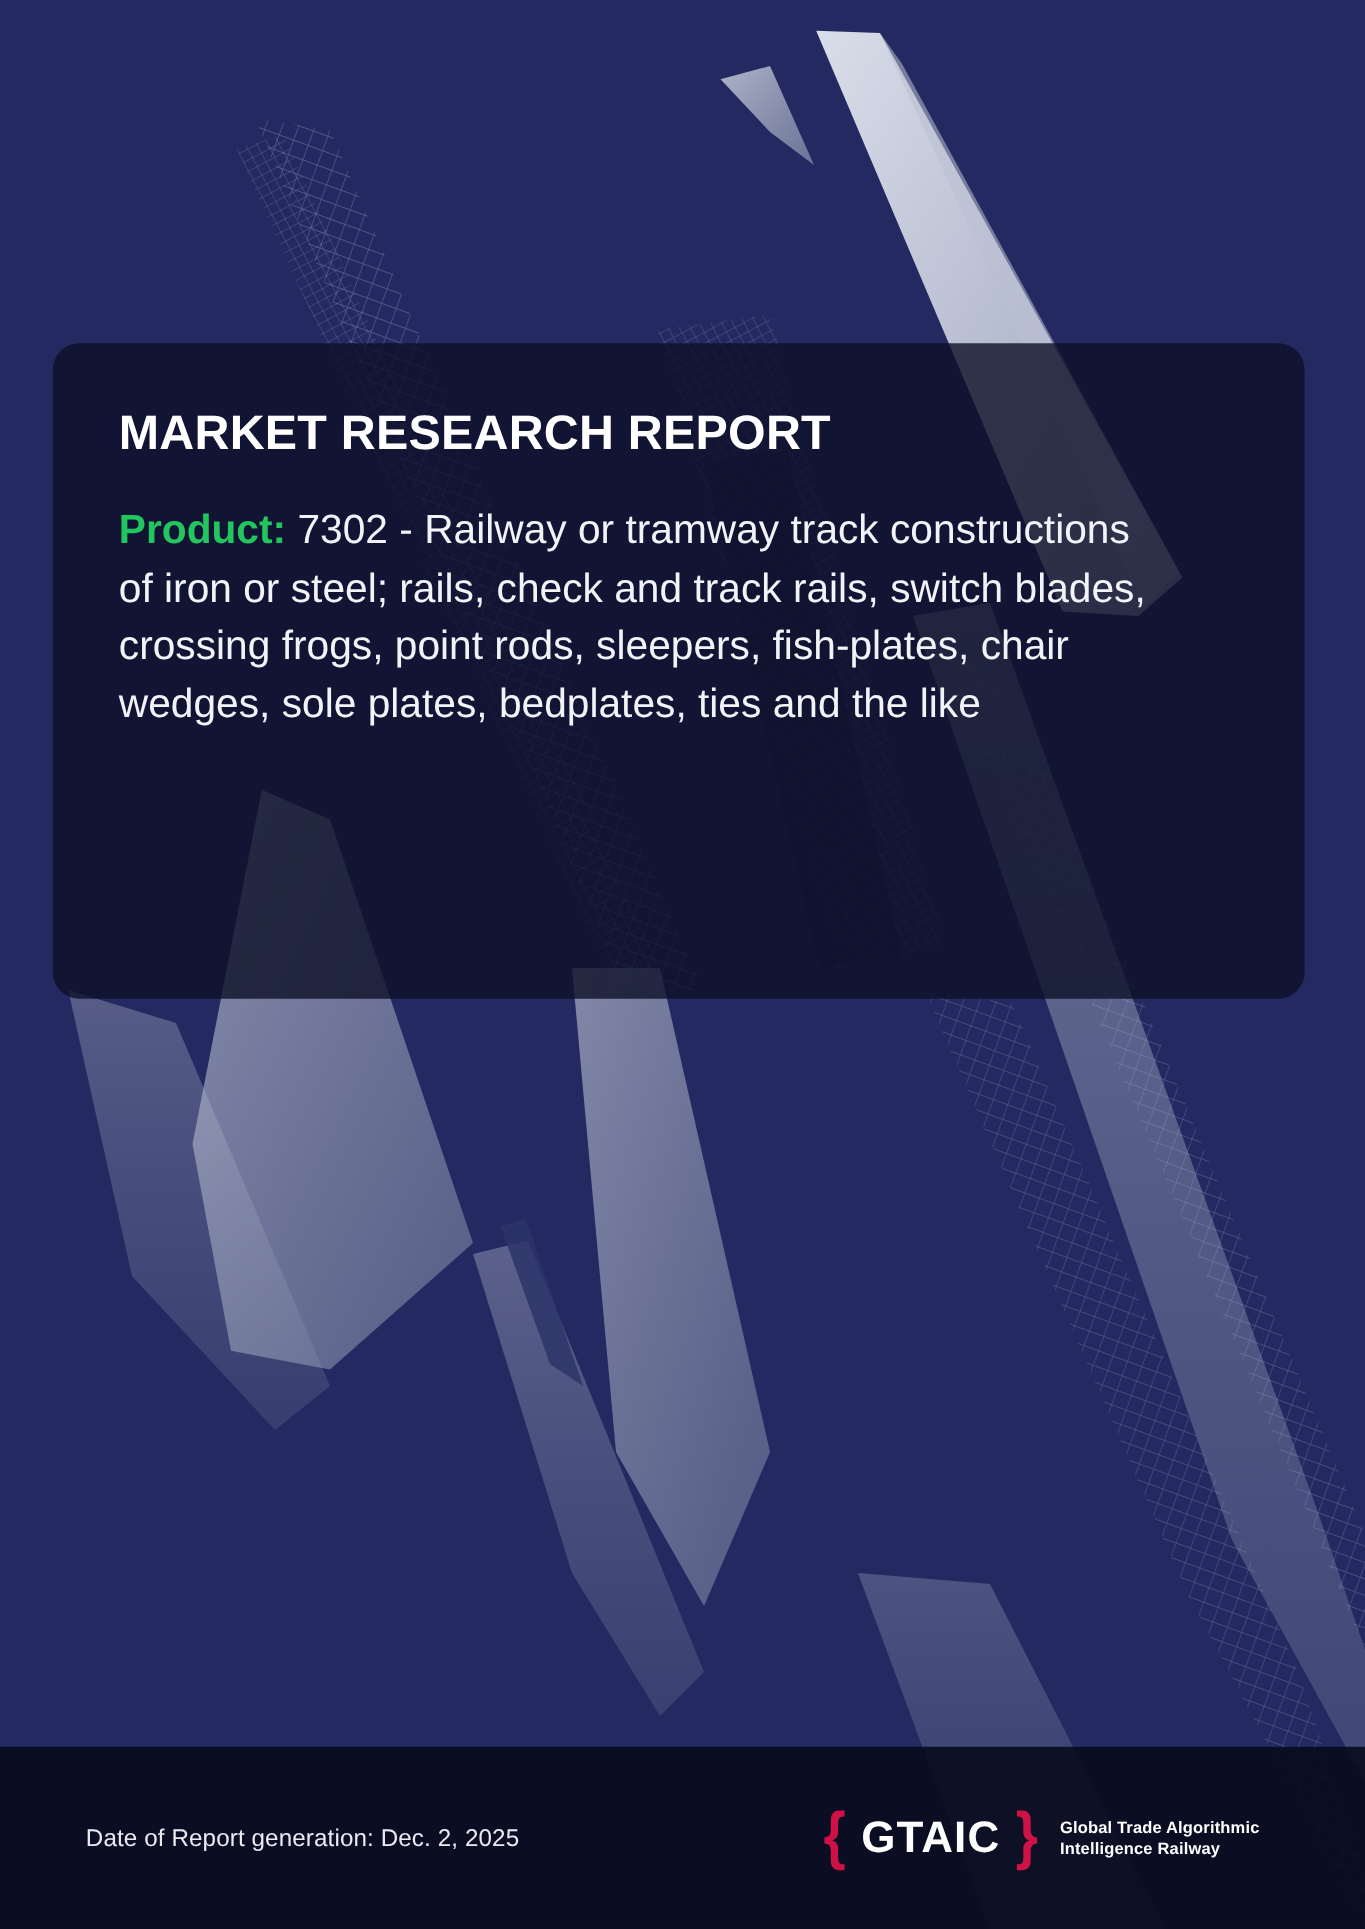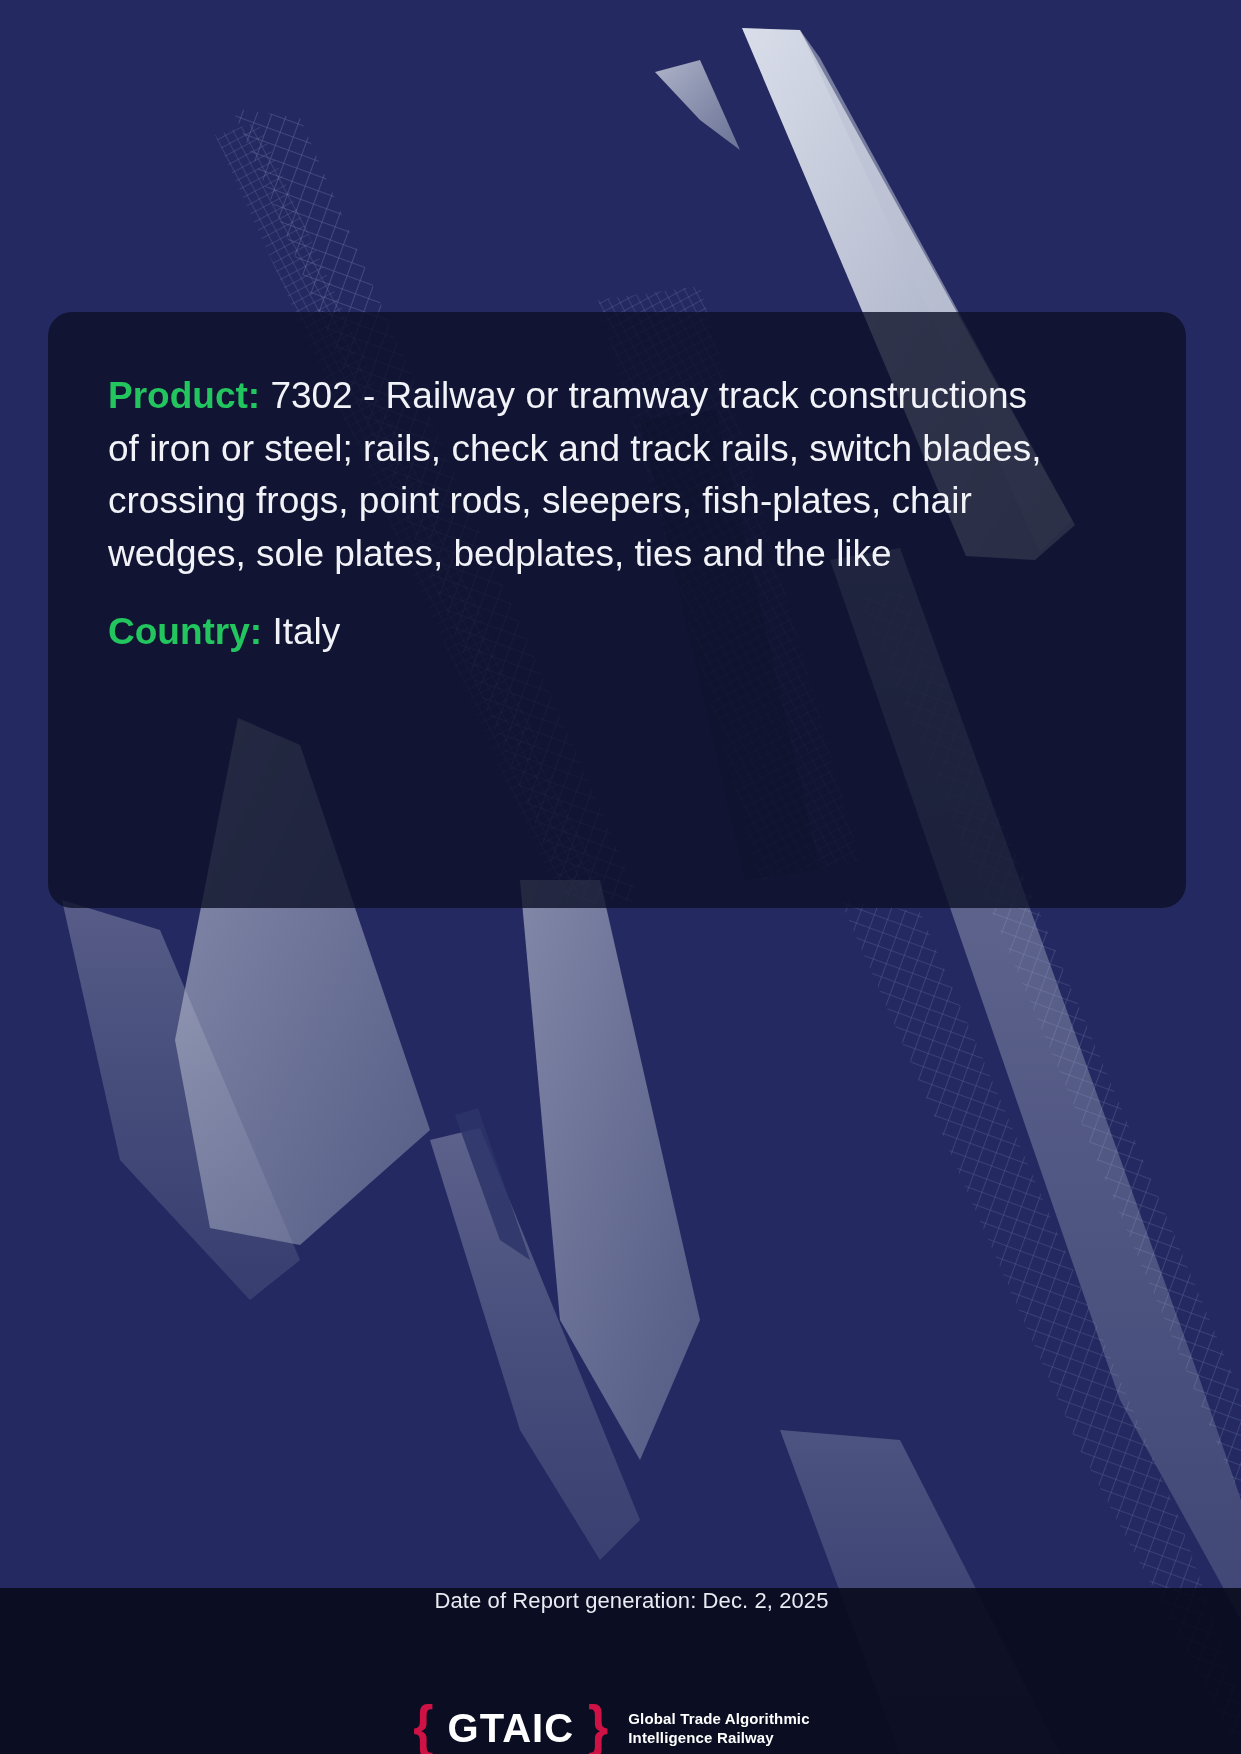--- a/index.html
+++ b/index.html
@@ -69,21 +69,20 @@
     left:0;
     right:0;
     bottom:0;
     height:166px;
     background:rgba(8,10,26,0.88);
     z-index:6;
     display:flex;
     align-items:center;
     justify-content:space-between;
     padding:0 56px 0 78px;
-    flex-direction:column;
   }
 
   #report-date {
     color:#e9eaf2;
     font-size:22px;
     letter-spacing:0.1px;
   }
 
   #gtaic-logo {
     display:flex;
@@ -165,30 +164,27 @@
     <polygon points="455,1115 478,1108 530,1260 500,1240" fill="#2d3468" opacity="0.85"></polygon>
 
     <polygon points="840,900 920,912 1180,1520 1241,1700 1241,1754 1080,1450" fill="url(#mesh)" opacity="0.42"></polygon>
 
     <polygon points="780,1430 900,1440 1060,1754 900,1754" fill="url(#blade3)" opacity="0.45"></polygon>
   </svg>
 </div>
 
 <div id="report-card">
 
+  <h1 id="page-title">MARKET RESEARCH REPORT</h1>
 
   <p class="field-block">
     <span class="field-label">Product:</span>
     <span>7302 - Railway or tramway track constructions of iron or steel; rails, check and track rails, switch blades, crossing frogs, point rods, sleepers, fish-plates, chair wedges, sole plates, bedplates, ties and the like</span>
   </p>
 
-  <p class="field-block" id="country-block">
-    <span class="field-label">Country:</span>
-    <span>Italy</span>
-  </p>
 
 </div>
 
 <div id="footer-bar">
 
   <div id="report-date">Date of Report generation: Dec. 2, 2025</div>
 
   <div id="gtaic-logo">
     <span class="brace">{</span>
     <span id="gtaic-wordmark">GTAIC</span>

